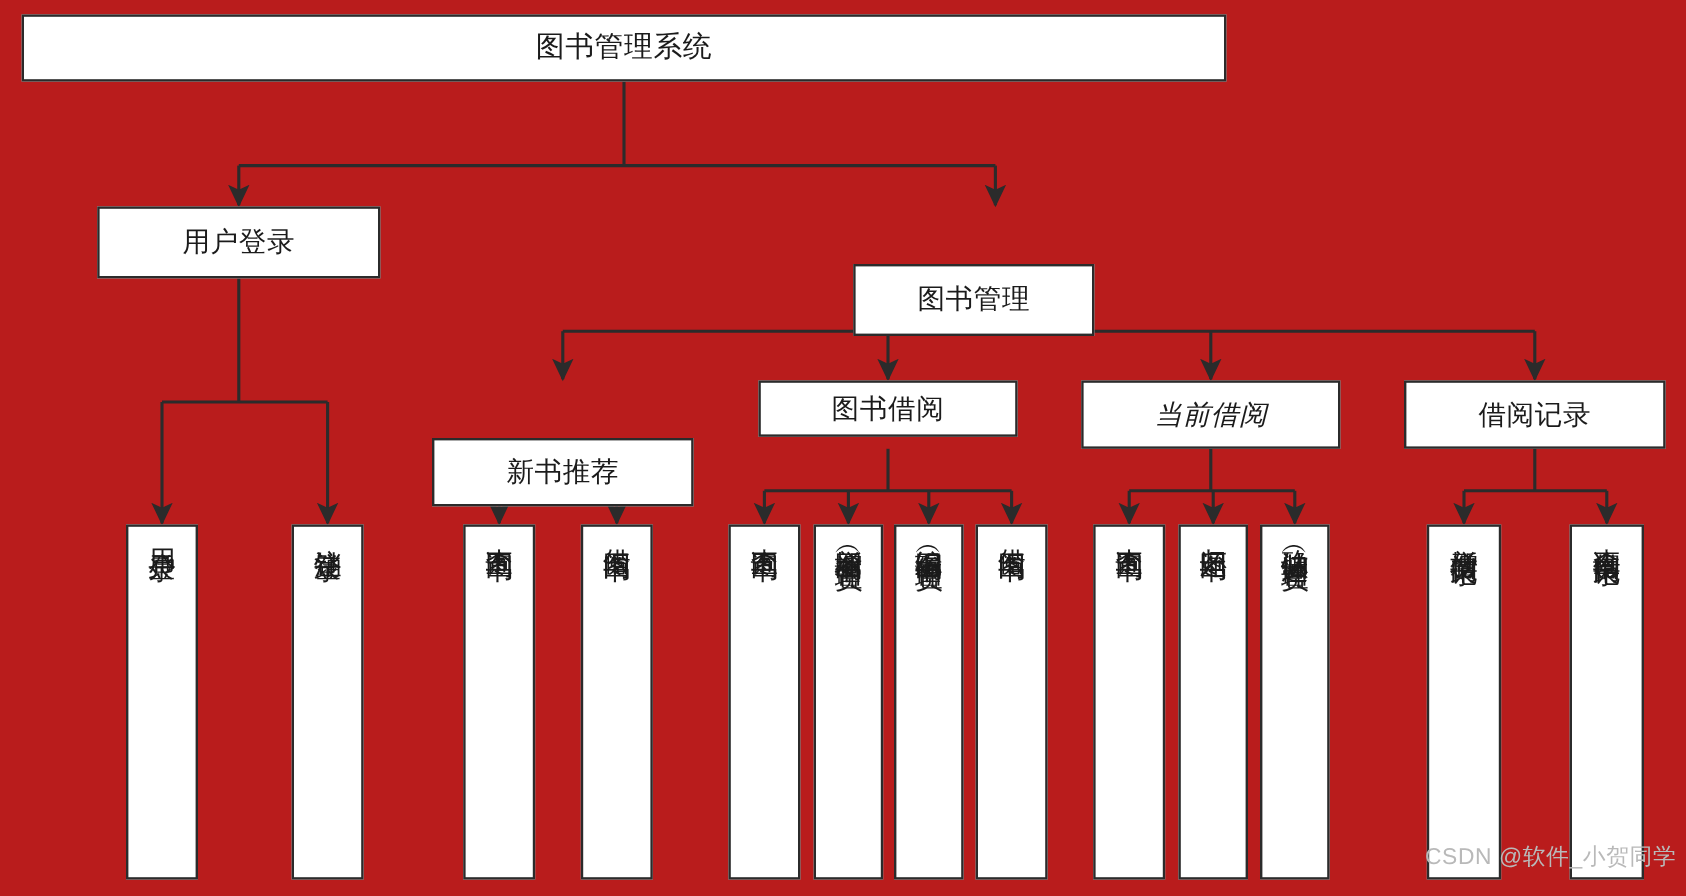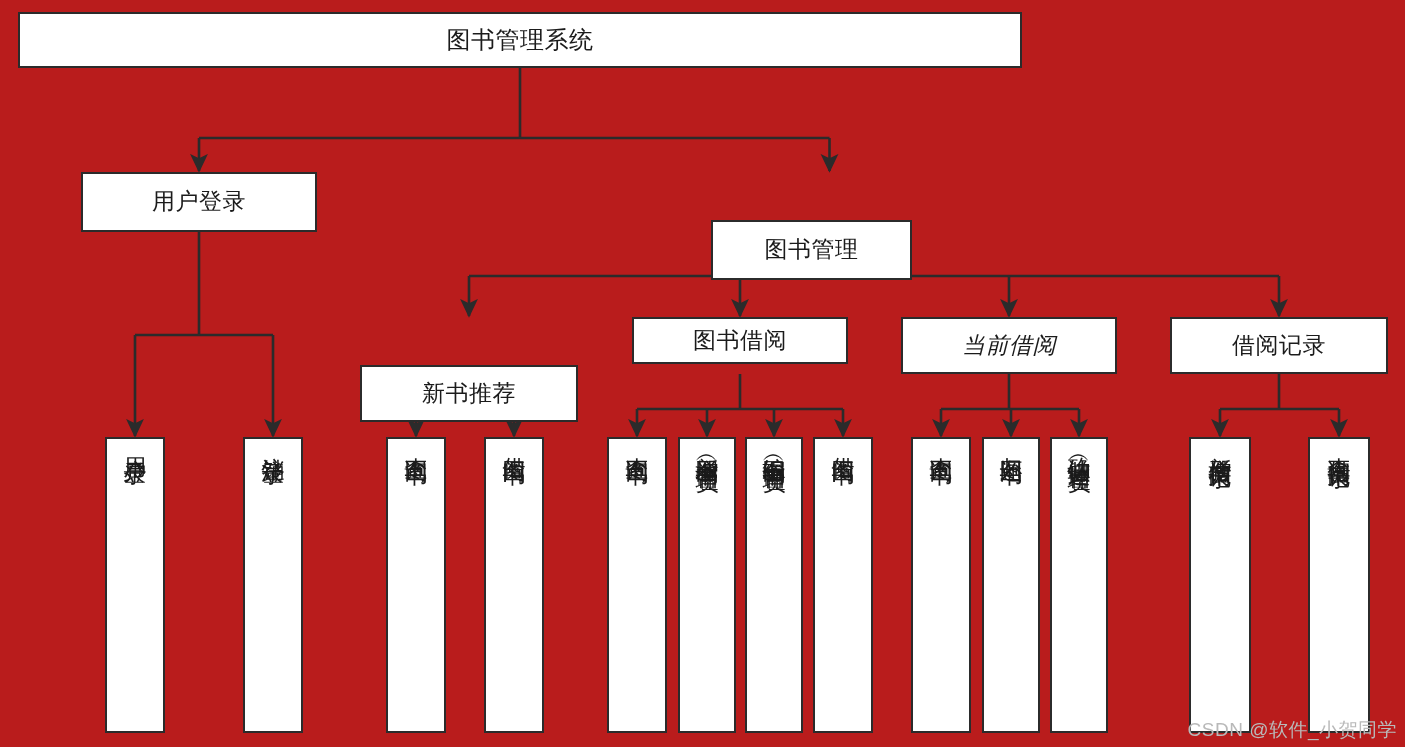--- a/index.html
+++ b/index.html
@@ -59,21 +59,21 @@
     writing-mode: vertical-rl;
     text-orientation: upright;
     font-size: 23px;
     line-height: 1.18;
     letter-spacing: 2px;
     white-space: nowrap;
   }
   .watermark {
     position: absolute;
     right: 8px;
-    bottom: 4px;
+    bottom: 20px;
     font-size: 19px;
     color: #b9b9b9;
     letter-spacing: 0.5px;
     white-space: nowrap;
   }
 </style>
 </head>
 <body>
 
 <div id="canvas">

